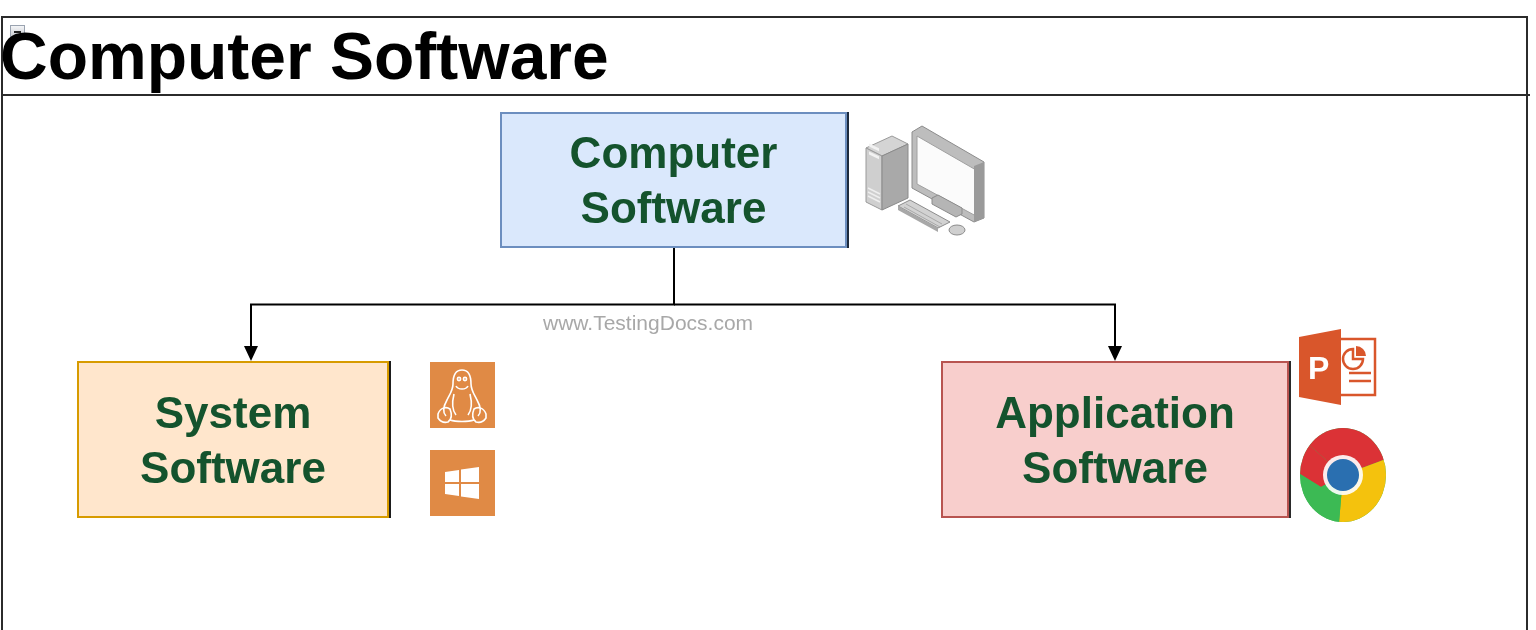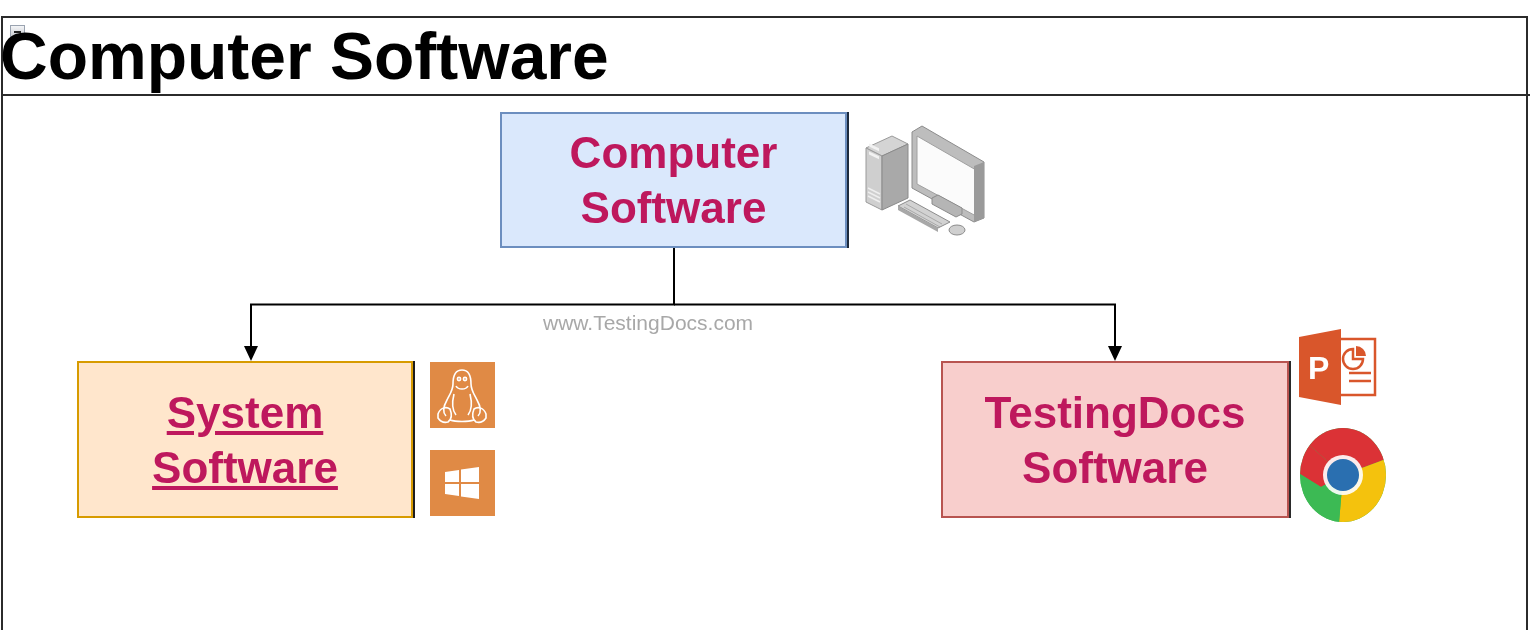--- a/index.html
+++ b/index.html
@@ -9,26 +9,26 @@
              border: 2px solid #2b2b2b; box-sizing: border-box; background: #fff; }
     .header-divider { position: absolute; left: 1px; top: 94px; width: 1529px; height: 2px; background: #2b2b2b; }
     .collapse-btn { position: absolute; left: 10px; top: 25px; width: 15px; height: 13px;
                     border: 1px solid #9aa3b0; background: linear-gradient(#f4f5f7, #c9ccd2);
                     box-sizing: border-box; cursor: pointer; }
     .collapse-btn::after { content: ""; position: absolute; left: 3px; top: 5px; width: 7px; height: 2px; background: #222; }
     .title { position: absolute; left: 0; width: 1530px; top: 18px; height: 76px; 
              font-weight: bold; font-size: 66px; line-height: 76px; color: #000; letter-spacing: 0px; }
 
     .node { position: absolute; box-sizing: border-box; display: flex; align-items: center; justify-content: center;
-            text-align: center; font-weight: bold; font-size: 44px; line-height: 55px; color: #be185d; }
+            text-align: center; font-weight: bold; font-size: 44px; line-height: 55px; color: #14532d; }
     .node span { display: block; }
     .node-root { left: 500px; top: 112px; width: 347px; height: 136px; background: #dae8fc;
                  border: 2px solid #6c8ebf; box-shadow: 2px 0 0 #1d2a3c; }
-    .node-system { left: 77px; top: 361px; width: 336px; height: 157px; background: #ffe6cc;
-                   border: 2px solid #d79b00; box-shadow: 2px 0 0 #1d1d1d; text-decoration: underline; }
+    .node-system { left: 77px; top: 361px; width: 312px; height: 157px; background: #ffe6cc;
+                   border: 2px solid #d79b00; box-shadow: 2px 0 0 #1d1d1d; }
     .node-app { left: 941px; top: 361px; width: 348px; height: 157px; background: #f8cecc;
                 border: 2px solid #b85450; box-shadow: 2px 0 0 #2a2a2a; }
 
     .connectors { position: absolute; left: 0; top: 0; }
     .watermark { position: absolute; left: 543px; top: 311px; font-size: 21px; color: #a8a8a8; }
 
     .icon { position: absolute; }
     .tile { background: #e08a45; }
   </style>
 </head>
@@ -66,21 +66,21 @@
 
 <div class="node node-system">
   <div>
     <span>System</span>
     <span>Software</span>
   </div>
 </div>
 
 <div class="node node-app">
   <div>
-    <span>TestingDocs</span>
+    <span>Application</span>
     <span>Software</span>
   </div>
 </div>
 
 <svg class="icon" style="left:862px;top:118px" width="126" height="122" viewBox="0 0 126 122">
 
   <polygon points="4,30 30,18 46,26 20,38" fill="#d4d4d4" stroke="#9a9a9a" stroke-width="1"></polygon>
   <polygon points="4,30 20,38 20,92 4,84" fill="#cfcfcf" stroke="#9a9a9a" stroke-width="1"></polygon>
   <polygon points="20,38 46,26 46,80 20,92" fill="#a9a9a9" stroke="#8a8a8a" stroke-width="1"></polygon>
   <rect x="7" y="42" width="10" height="3" fill="#f2f2f2" transform="skewY(26) translate(0,-20)"></rect>

